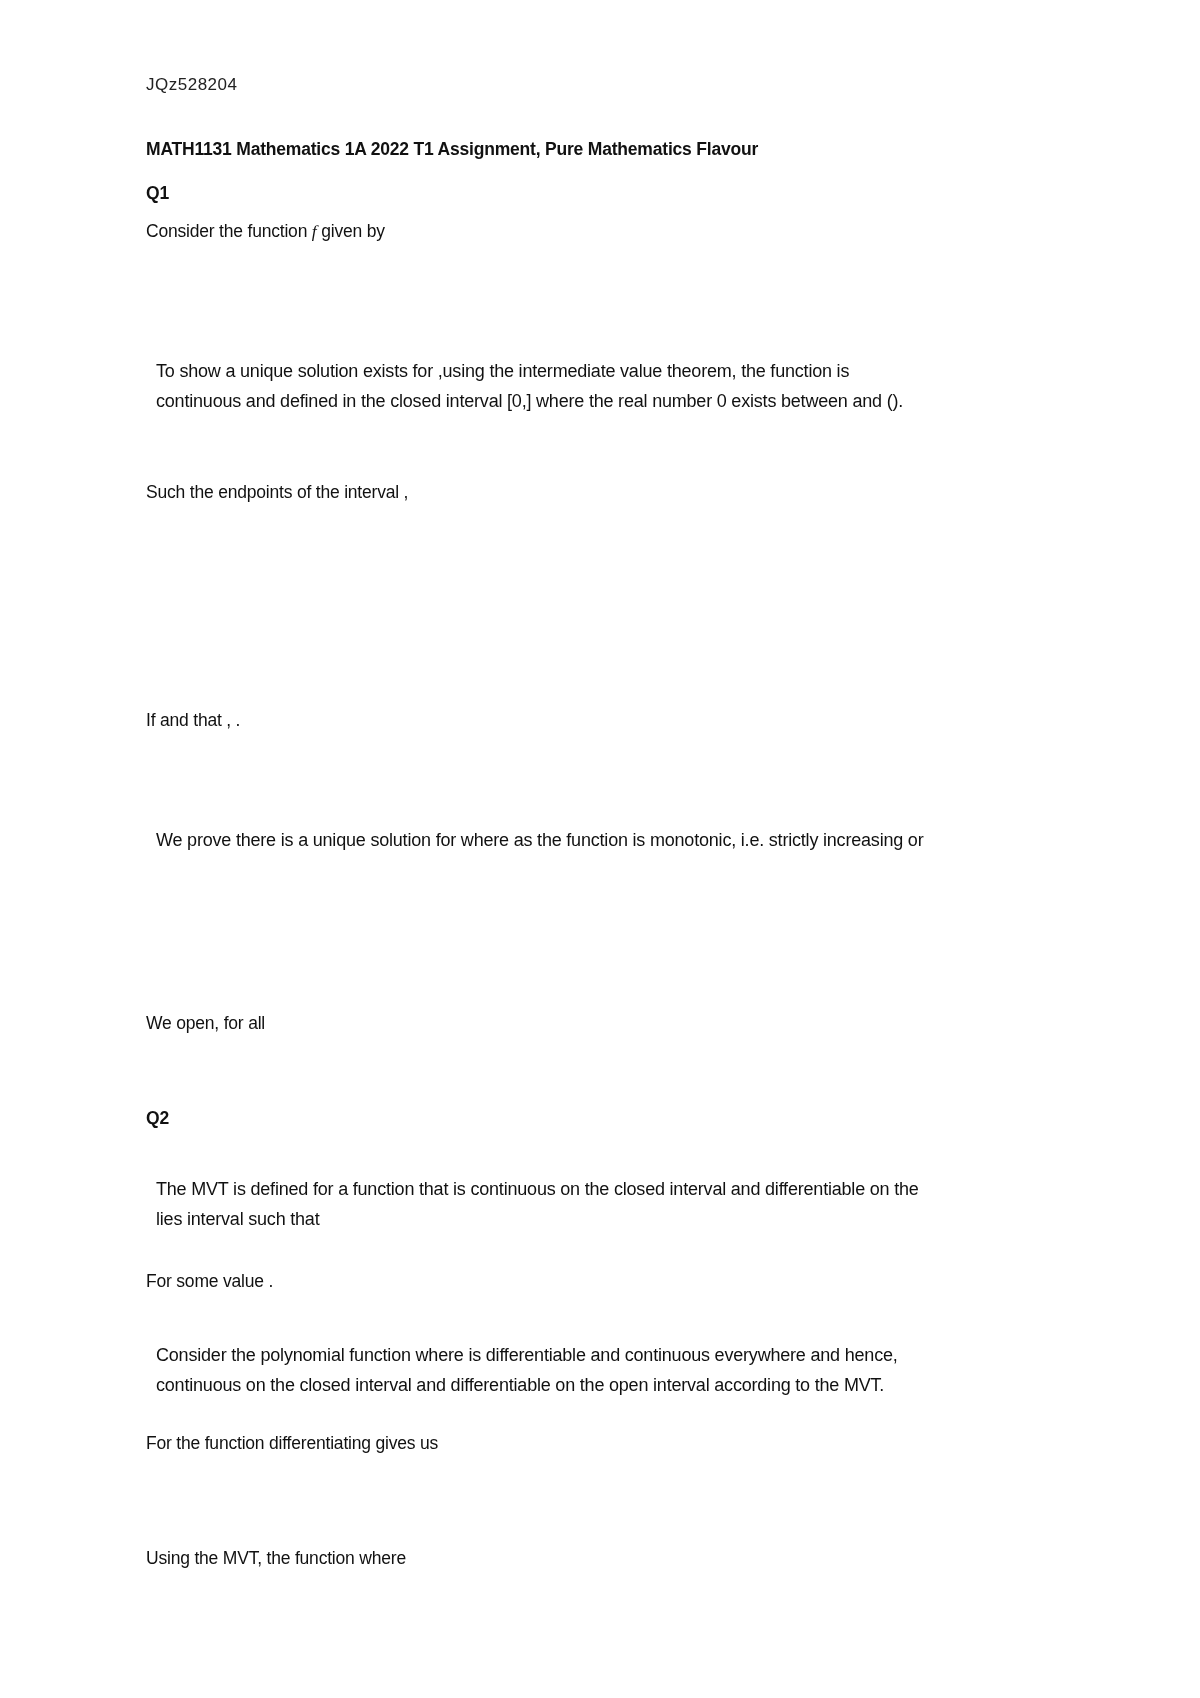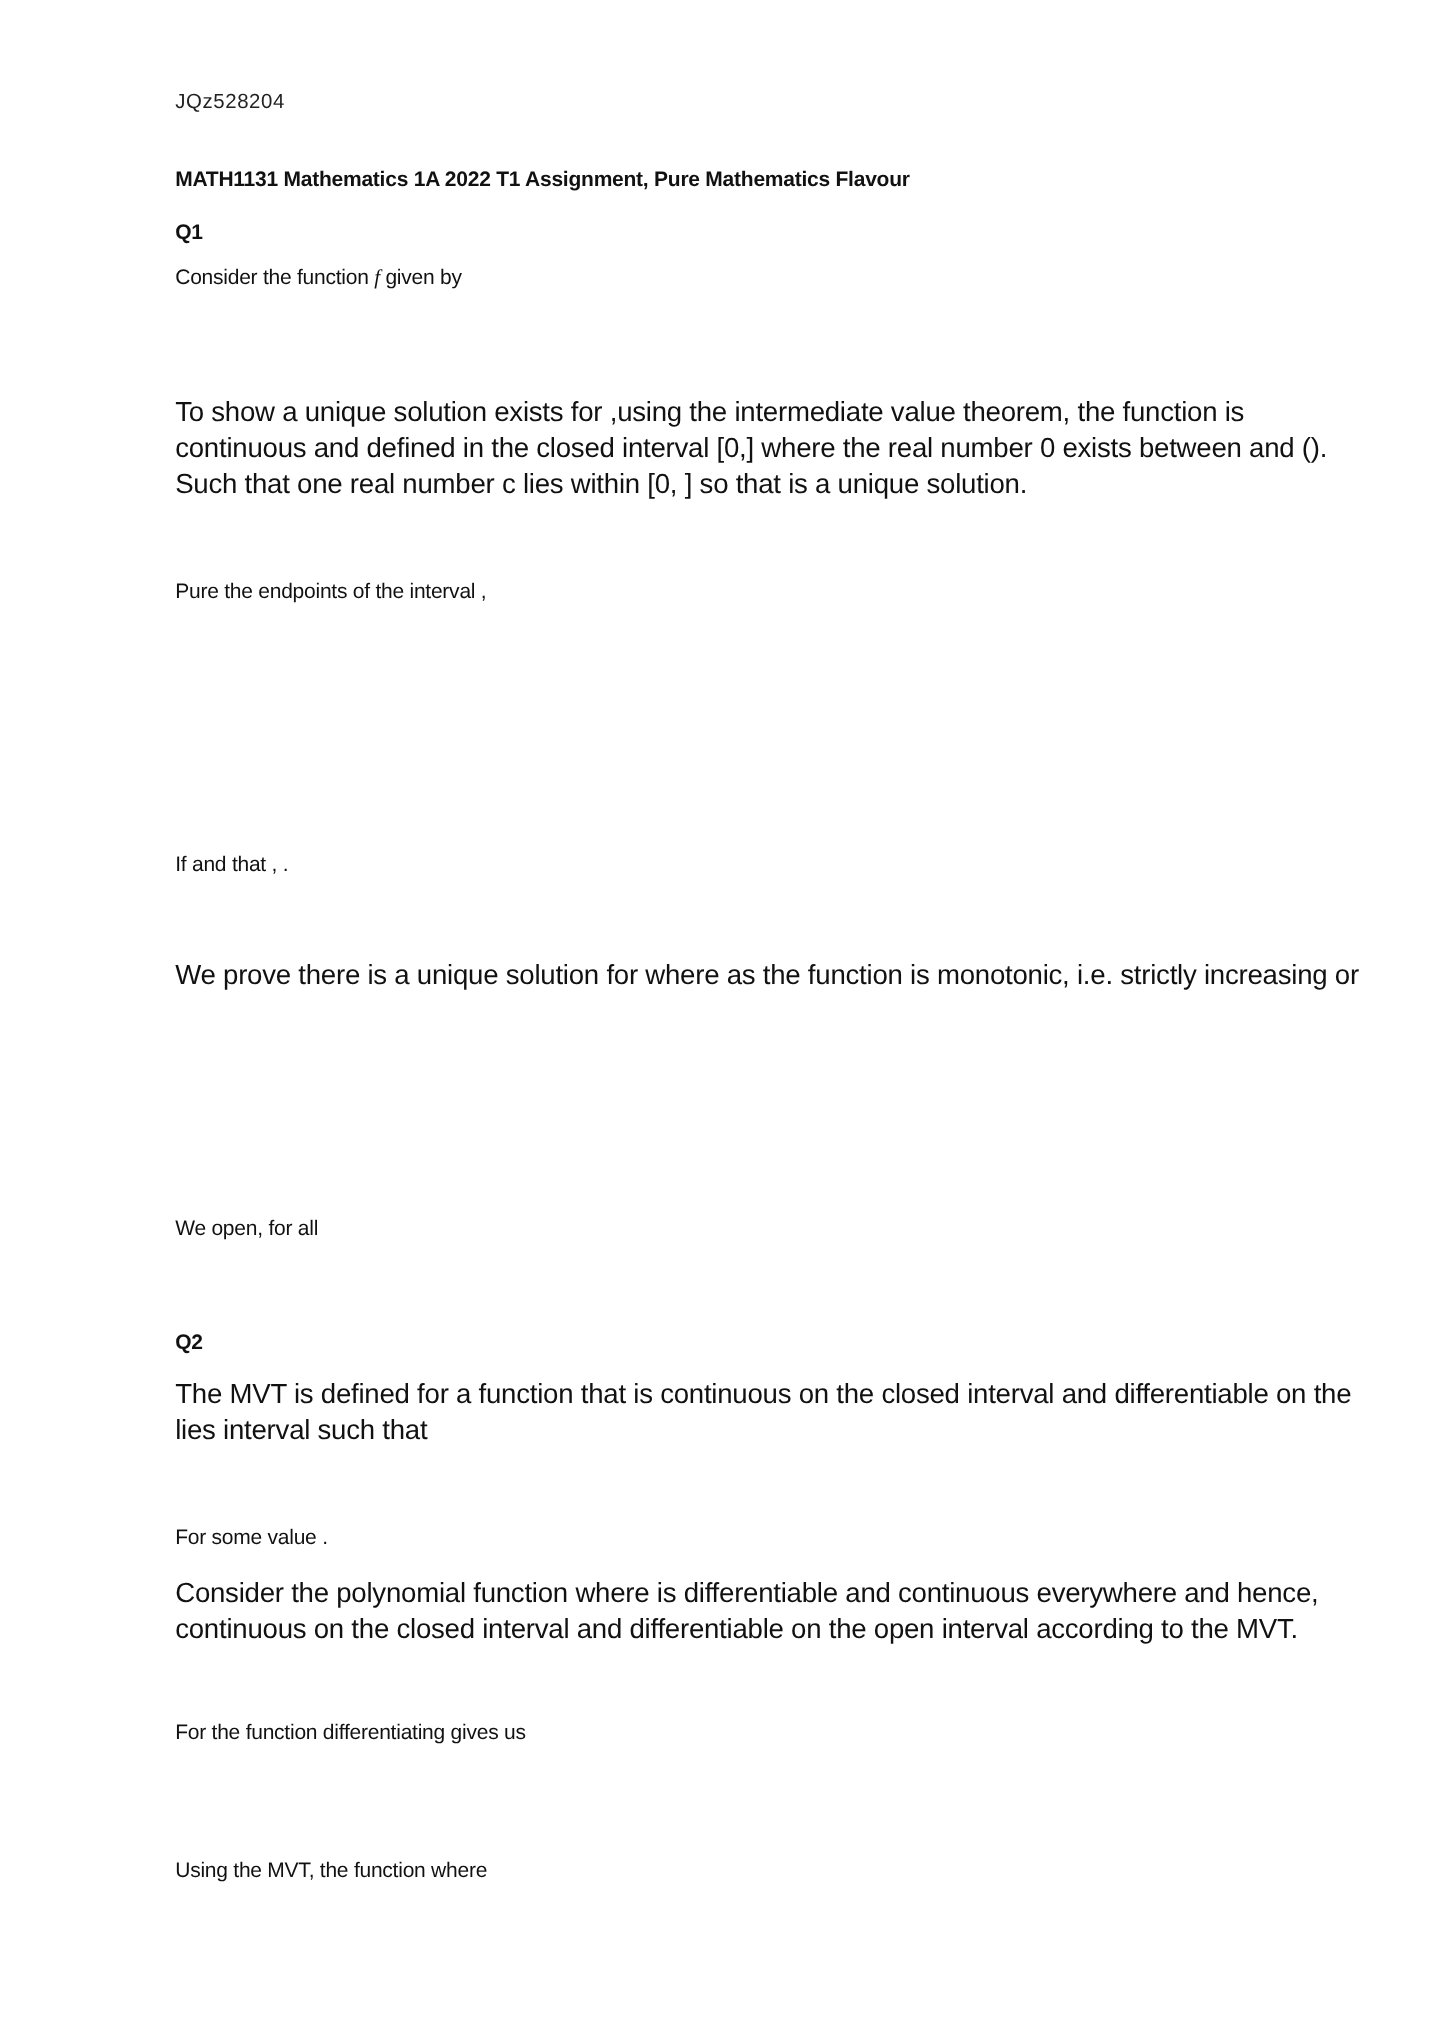--- a/index.html
+++ b/index.html
@@ -8,44 +8,43 @@
     font-family: "Liberation Sans", "DejaVu Sans", sans-serif;
     color: #111111;
   }
   .line {
     position: absolute; left: 146px;
     font-size: 17.5px; line-height: 30px; white-space: nowrap;
     letter-spacing: -0.2px;
   }
   .bold { font-weight: bold; }
   .id { color: #222; letter-spacing: 0.5px; font-size: 17px; }
-  .para { position: absolute; left: 146px; width: 920px; font-size: 23px; line-height: 30px; letter-spacing: -0.2px; }
+  .para { position: absolute; left: 156px; width: 920px; font-size: 18px; line-height: 30px; letter-spacing: -0.2px; margin-top: 28px; }
   .para span { display: block; white-space: nowrap; }
   i.f { font-family: "Liberation Serif", serif; font-style: italic; }
 </style>
 </head>
 <body>
 
 <div>
 
   <div class="line id" style="top:70px;">JQz528204</div>
 
   <div class="line bold" style="top:134px;text-align:center;">MATH1131 Mathematics 1A 2022 T1 Assignment, Pure Mathematics Flavour</div>
 
   <div class="line bold" style="top:178px;">Q1</div>
 
   <div class="line" style="top:216px;"><span>Consider the function </span><i class="f">f</i><span> given by</span></div>
 
   <div class="para" style="top:328px;">
     <span>To show a unique solution exists for ,using the intermediate value theorem, the function is</span>
     <span>continuous and defined in the closed interval [0,] where the real number 0 exists between and  ().</span>
-    <span>Such that one real number c lies within [0,  ] so that is a unique solution.</span>
   </div>
 
-  <div class="line" style="top:477px;">Pure the endpoints of the interval ,</div>
+  <div class="line" style="top:477px;">Such the endpoints of the interval ,</div>
 
   <div class="line" style="top:705px;">If and that  , .</div>
 
   <div class="para" style="top:797px;">
     <span>We prove there is a unique solution for where  as the function is monotonic, i.e. strictly increasing or</span>
   </div>
 
   <div class="line" style="top:1008px;">We open,  for all</div>
 
   <div class="line bold" style="top:1103px;">Q2</div>

